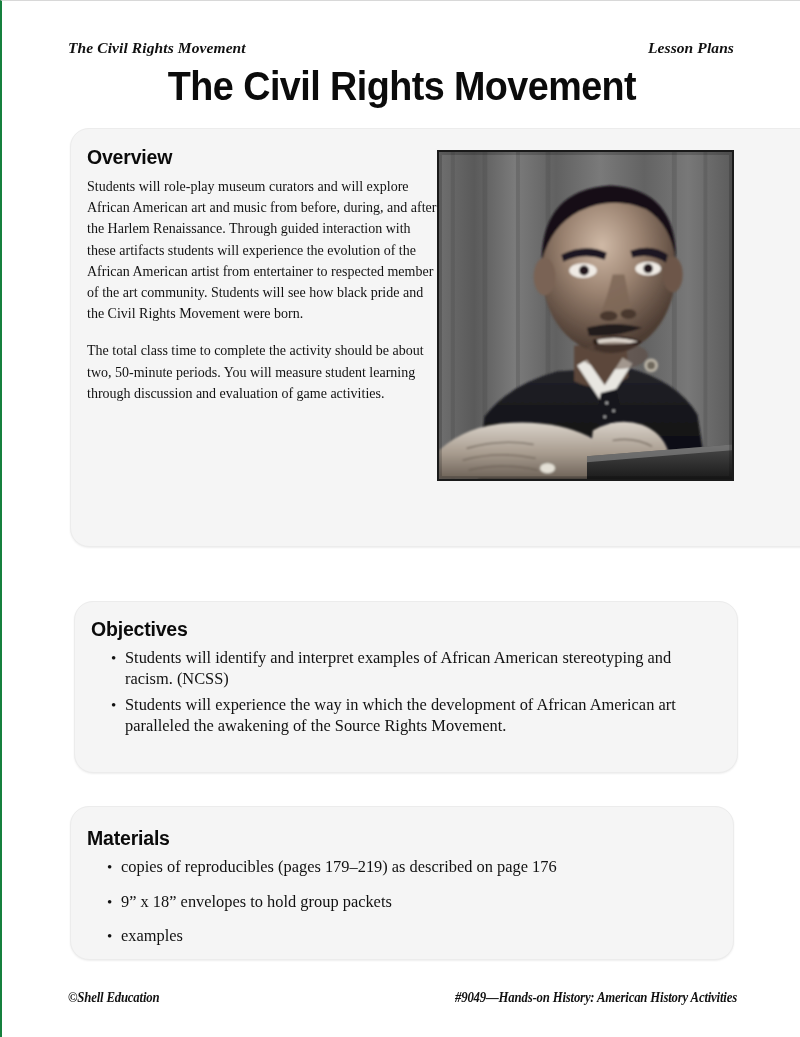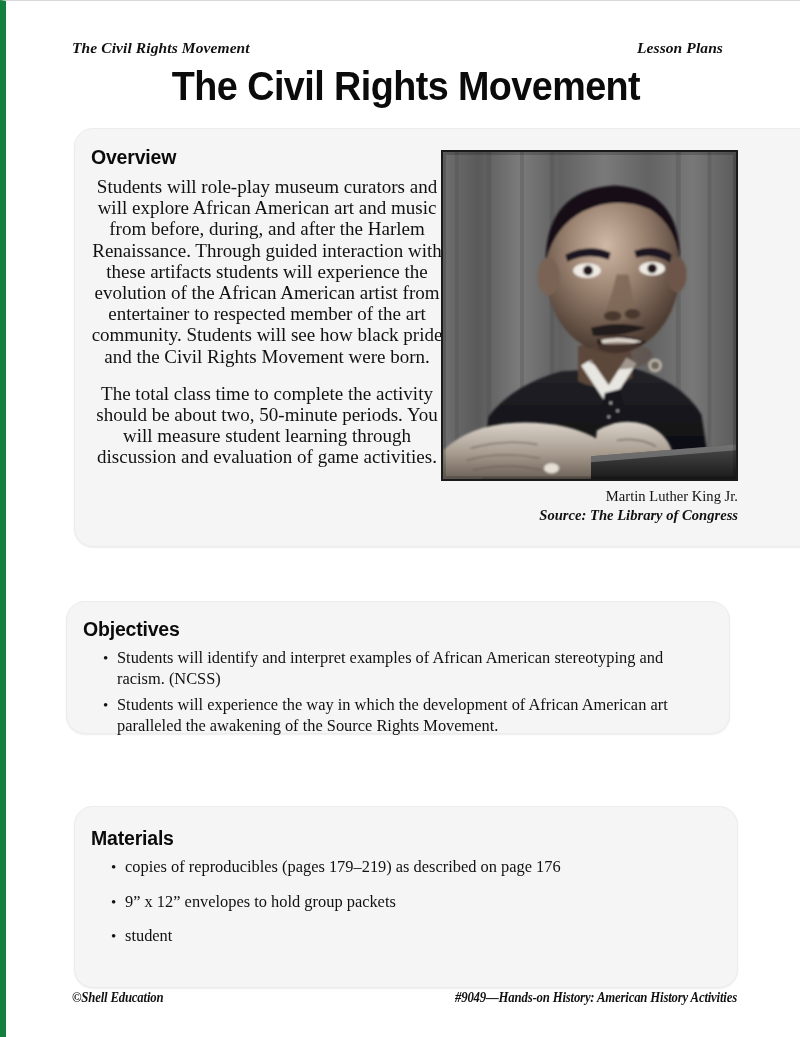--- a/index.html
+++ b/index.html
@@ -14,39 +14,39 @@
     font-family: "Liberation Serif", serif;
     color: #000000;
     overflow: hidden;
   }
   .page {
     position: absolute;
     left: 0; top: 0;
     width: 800px;
     height: 1037px;
     background: #ffffff;
-    border-left: 6px solid #15803d;
+    border-left: 2px solid #15803d;
     border-top: 1px solid #d8d8d8;
     box-sizing: border-box;
   }
 
   
   .runhead {
     position: absolute;
     top: 38px;
     font-family: "Liberation Serif", serif;
     font-style: italic;
     font-weight: 700;
     font-size: 15.5px;
     letter-spacing: 0.1px;
     color: #111;
     white-space: nowrap;
   }
   .runhead.left  { left: 66px; }
-  .runhead.right { right: 77px; }
+  .runhead.right { right: 66px; }
 
   
   .page-title {
     position: absolute;
     top: 62px;
     left: 0;
     width: 800px;
     text-align: center;
     font-family: "Liberation Sans Narrow", "Liberation Sans", sans-serif;
     font-weight: 700;
@@ -60,22 +60,22 @@
   
   .card {
     position: absolute;
     background: #f5f5f5;
     border: 1px solid #ececec;
     border-radius: 19px;
     box-shadow: 0 1px 2px rgba(0,0,0,0.07);
     box-sizing: border-box;
   }
   #card-overview   { left: 68px; top: 127px; width: 784px; height: 419px; }
-  #card-objectives { left: 60px; top: 600px; width: 664px; height: 133px; }
-  #card-materials  { left: 68px; top: 805px; width: 664px; height: 182px; }
+  #card-objectives { left: 72px; top: 600px; width: 664px; height: 172px; }
+  #card-materials  { left: 68px; top: 805px; width: 664px; height: 154px; }
 
   .card-heading {
     position: absolute;
     font-family: "Liberation Sans", sans-serif;
     font-weight: 700;
     font-size: 19.5px;
     letter-spacing: -0.2px;
     color: #0b0b0b;
     white-space: nowrap;
   }
@@ -83,24 +83,23 @@
   #heading-objectives { left: 16px; top: 16px; }
   #heading-materials  { left: 16px; top: 20px; }
 
   
   .overview-text {
     position: absolute;
     left: 16px;
     top: 47px;
     width: 352px;
     font-family: "Liberation Serif", serif;
-    font-size: 19px;
+    font-size: 14px;
     line-height: 21.2px;
     color: #111;
-    text-align: center;
   }
   .overview-text p { margin: 0 0 16px 0; }
   .overview-text p:last-child { margin-bottom: 8px; }
 
   
   .photo-wrap {
     position: absolute;
     left: 366px;
     top: 21px;
     width: 297px;
@@ -298,27 +297,20 @@
           <ellipse cx="110" cy="320" rx="8" ry="5.5" fill="#e4e0d6" stroke="#8c8478" stroke-width="1"></ellipse>
         </g>
 
         <path d="M150 308 L297 296 L297 331 L150 331 Z" fill="url(#podiumGrad)"></path>
         <path d="M150 308 L297 296 L297 302 L150 314 Z" fill="#8e8e8e" opacity="0.6"></path>
 
         <rect x="0" y="0" width="297" height="331" fill="none" stroke="#000000" stroke-opacity="0.18" stroke-width="6"></rect>
       </svg>
     </div>
 
-    <div class="caption">
-      <div>Martin Luther King Jr.</div>
-      <div>
-        <span class="src">Source:</span>
-        <span class="src">The Library of Congress</span>
-      </div>
-    </div>
   </div>
 
   <div class="card" id="card-objectives">
     <div class="card-heading" id="heading-objectives">Objectives</div>
     <div class="bullets" id="bullets-objectives">
       <div class="bullet-row">
         <span class="bullet-dot">•</span>
         <span class="bullet-text">Students will identify and interpret examples of African American stereotyping and racism. (NCSS)</span>
       </div>
       <div class="bullet-row">
@@ -330,25 +322,25 @@
 
   <div class="card" id="card-materials">
     <div class="card-heading" id="heading-materials">Materials</div>
     <div class="bullets" id="bullets-materials">
       <div class="bullet-row">
         <span class="bullet-dot">•</span>
         <span class="bullet-text">copies of reproducibles (pages 179–219) as described on page 176</span>
       </div>
       <div class="bullet-row">
         <span class="bullet-dot">•</span>
-        <span class="bullet-text">9” x 12” envelopes to hold group packets</span>
-      </div>
-      <div class="bullet-row">
-        <span class="bullet-dot">•</span>
-        <span class="bullet-text">student</span>
+        <span class="bullet-text">9” x 18” envelopes to hold group packets</span>
+      </div>
+      <div class="bullet-row">
+        <span class="bullet-dot">•</span>
+        <span class="bullet-text">examples</span>
       </div>
     </div>
   </div>
 
   <div class="footer left">©Shell Education</div>
   <div class="footer right">#9049—Hands-on History:  American History Activities</div>
 
 </div>
 
 </body></html>

